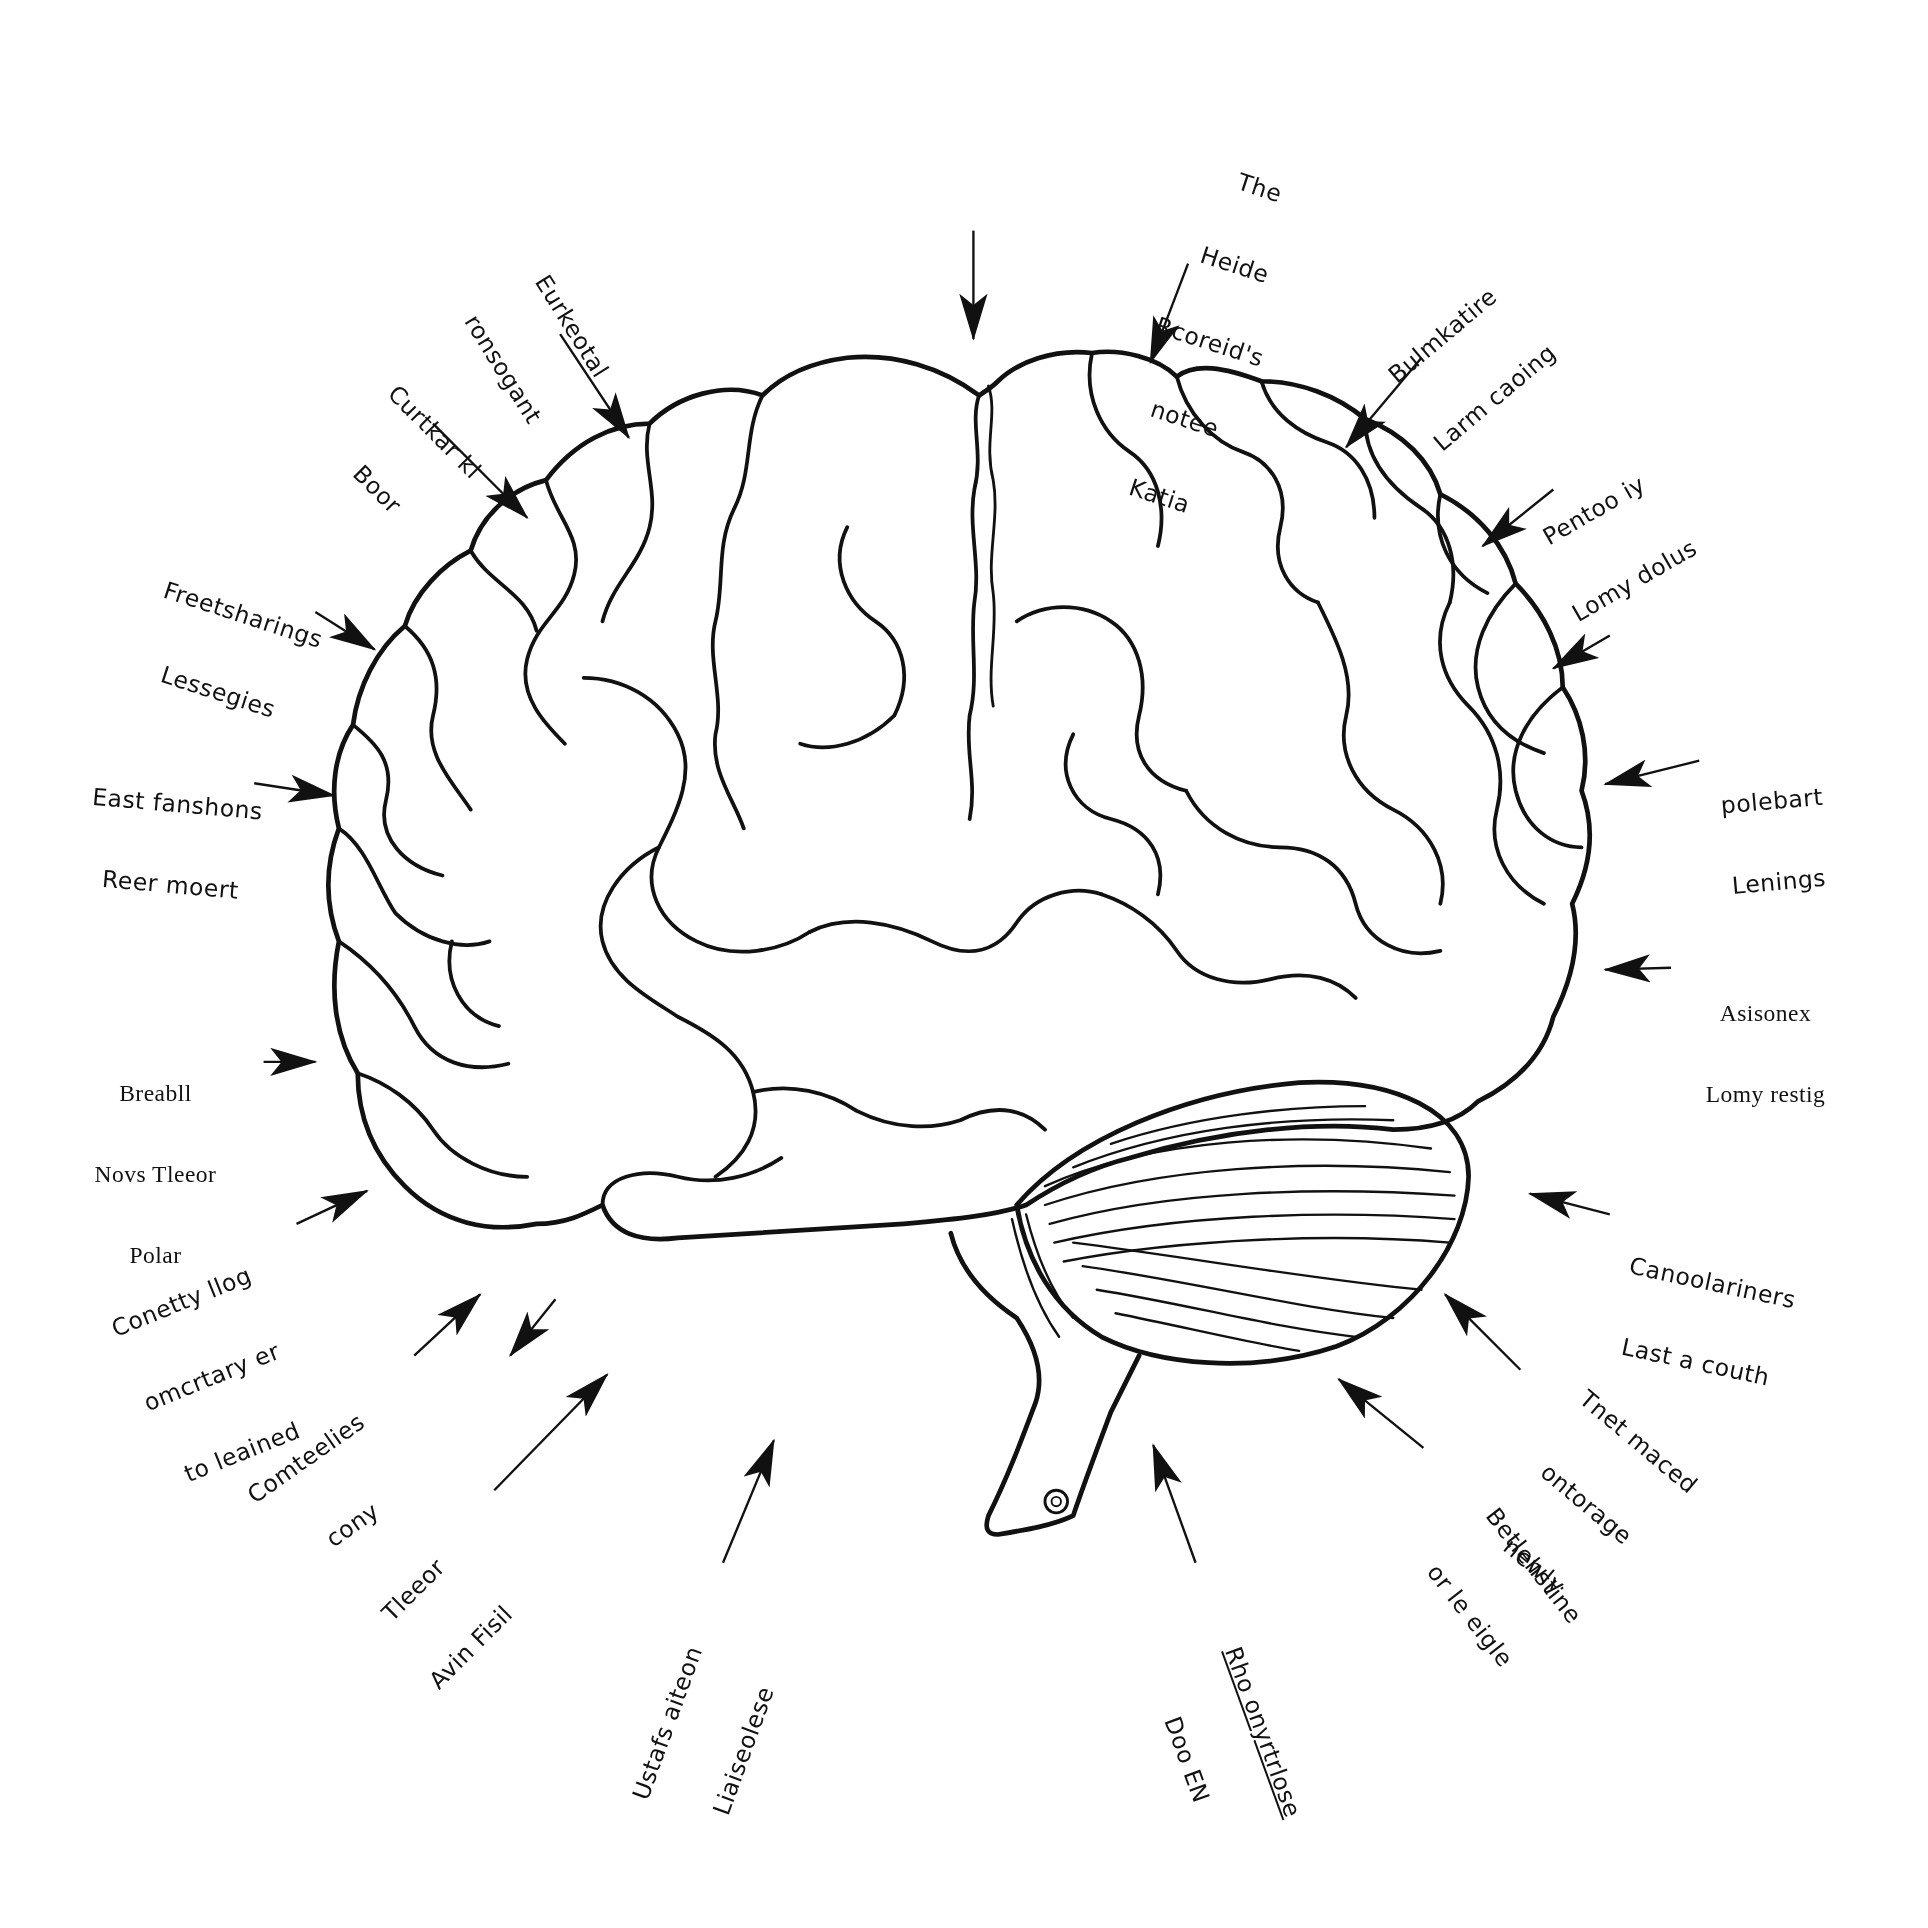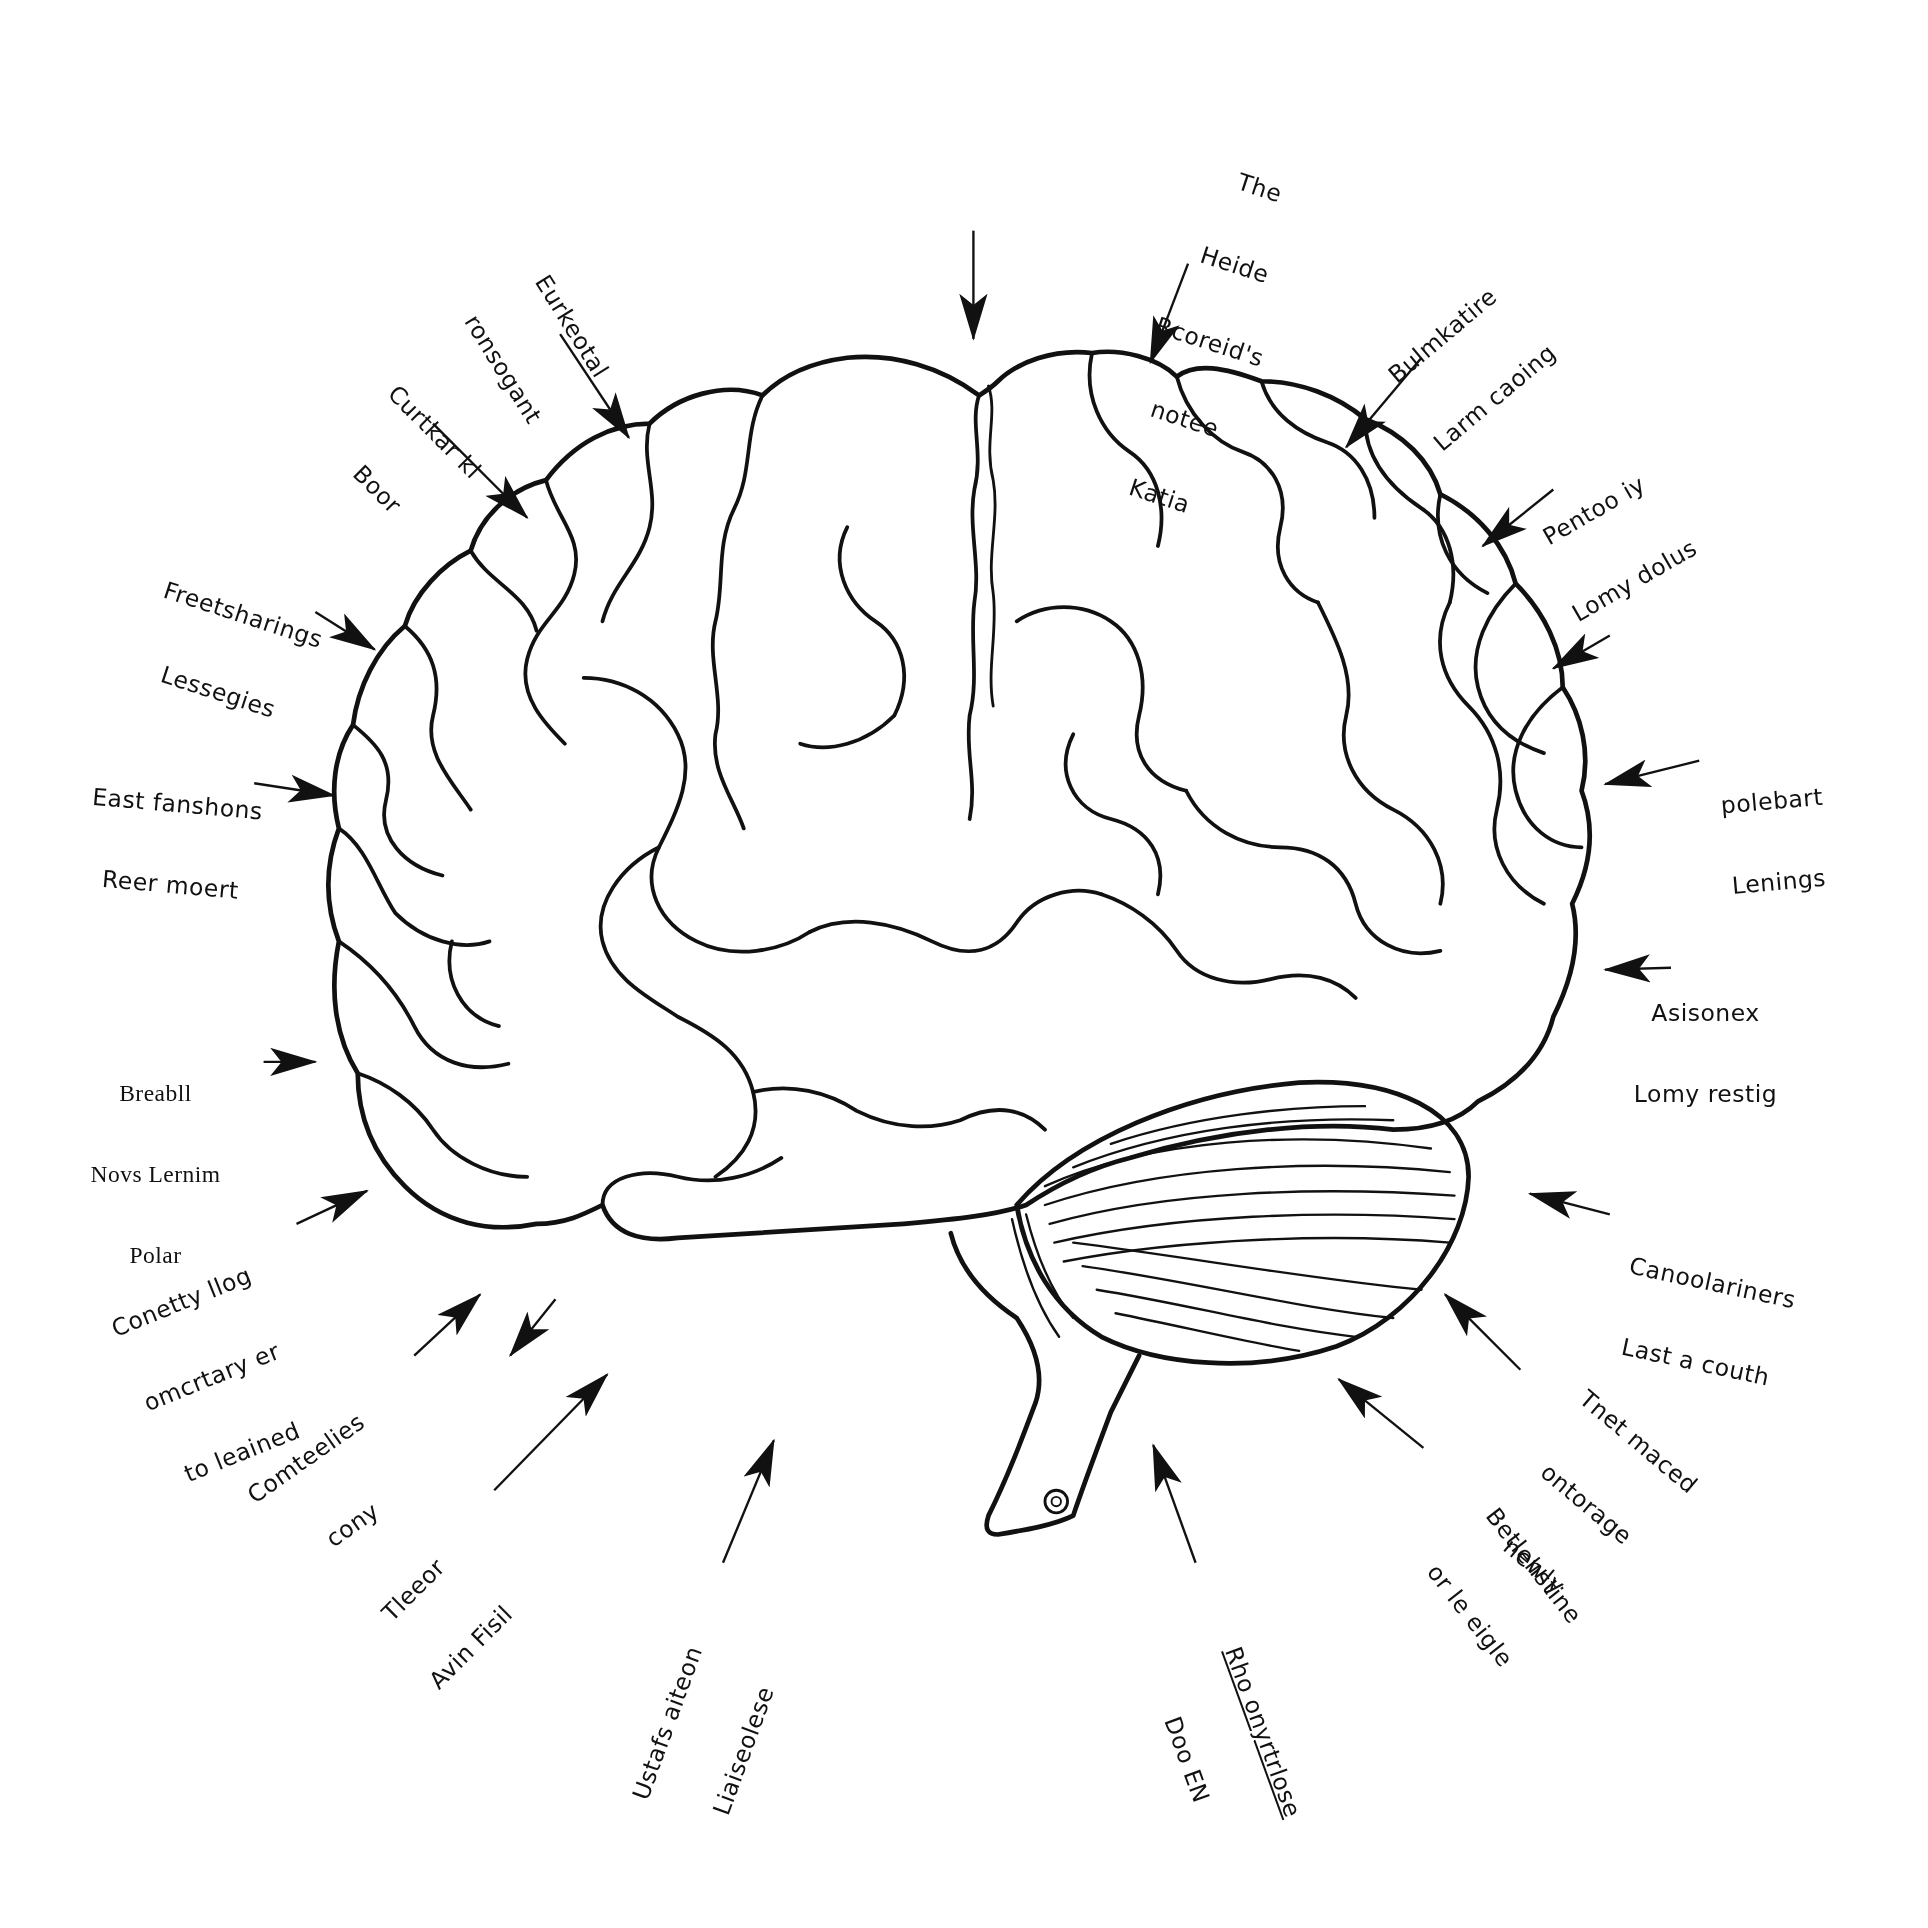--- a/index.html
+++ b/index.html
@@ -164,28 +164,28 @@
   <div class="lbl" style="left:80px; top:737px; width:188px; transform:rotate(5deg);">
     <span>East fanshons</span>
     <span>Reer moert</span>
   </div>
 
   <div class="lbl" style="left:1700px; top:734px; width:151px; transform:rotate(-5deg);">
     <span>polebart</span>
     <span>Lenings</span>
   </div>
 
-  <div class="lbl" style="left:1616px; top:946px; width:179px;">
+  <div class="lbl" style="left:1676px; top:946px; width:179px;font-family:Liberation Serif, serif;">
     <span>Asisonex</span>
     <span>Lomy restig</span>
   </div>
 
   <div class="lbl" style="left:66px; top:1026px; width:179px;font-family:Liberation Serif, serif;">
     <span>Breabll</span>
-    <span>Novs Lernim</span>
+    <span>Novs Tleeor</span>
     <span>Polar</span>
   </div>
 
   <div class="lbl" style="left:118px; top:1229px; width:188px; transform:rotate(-22deg);">
     <span>Conetty llog</span>
     <span>omcrtary er</span>
     <span>to leained</span>
   </div>
 
   <div class="lbl" style="left:1605px; top:1215px; width:198px; transform:rotate(12deg);">

